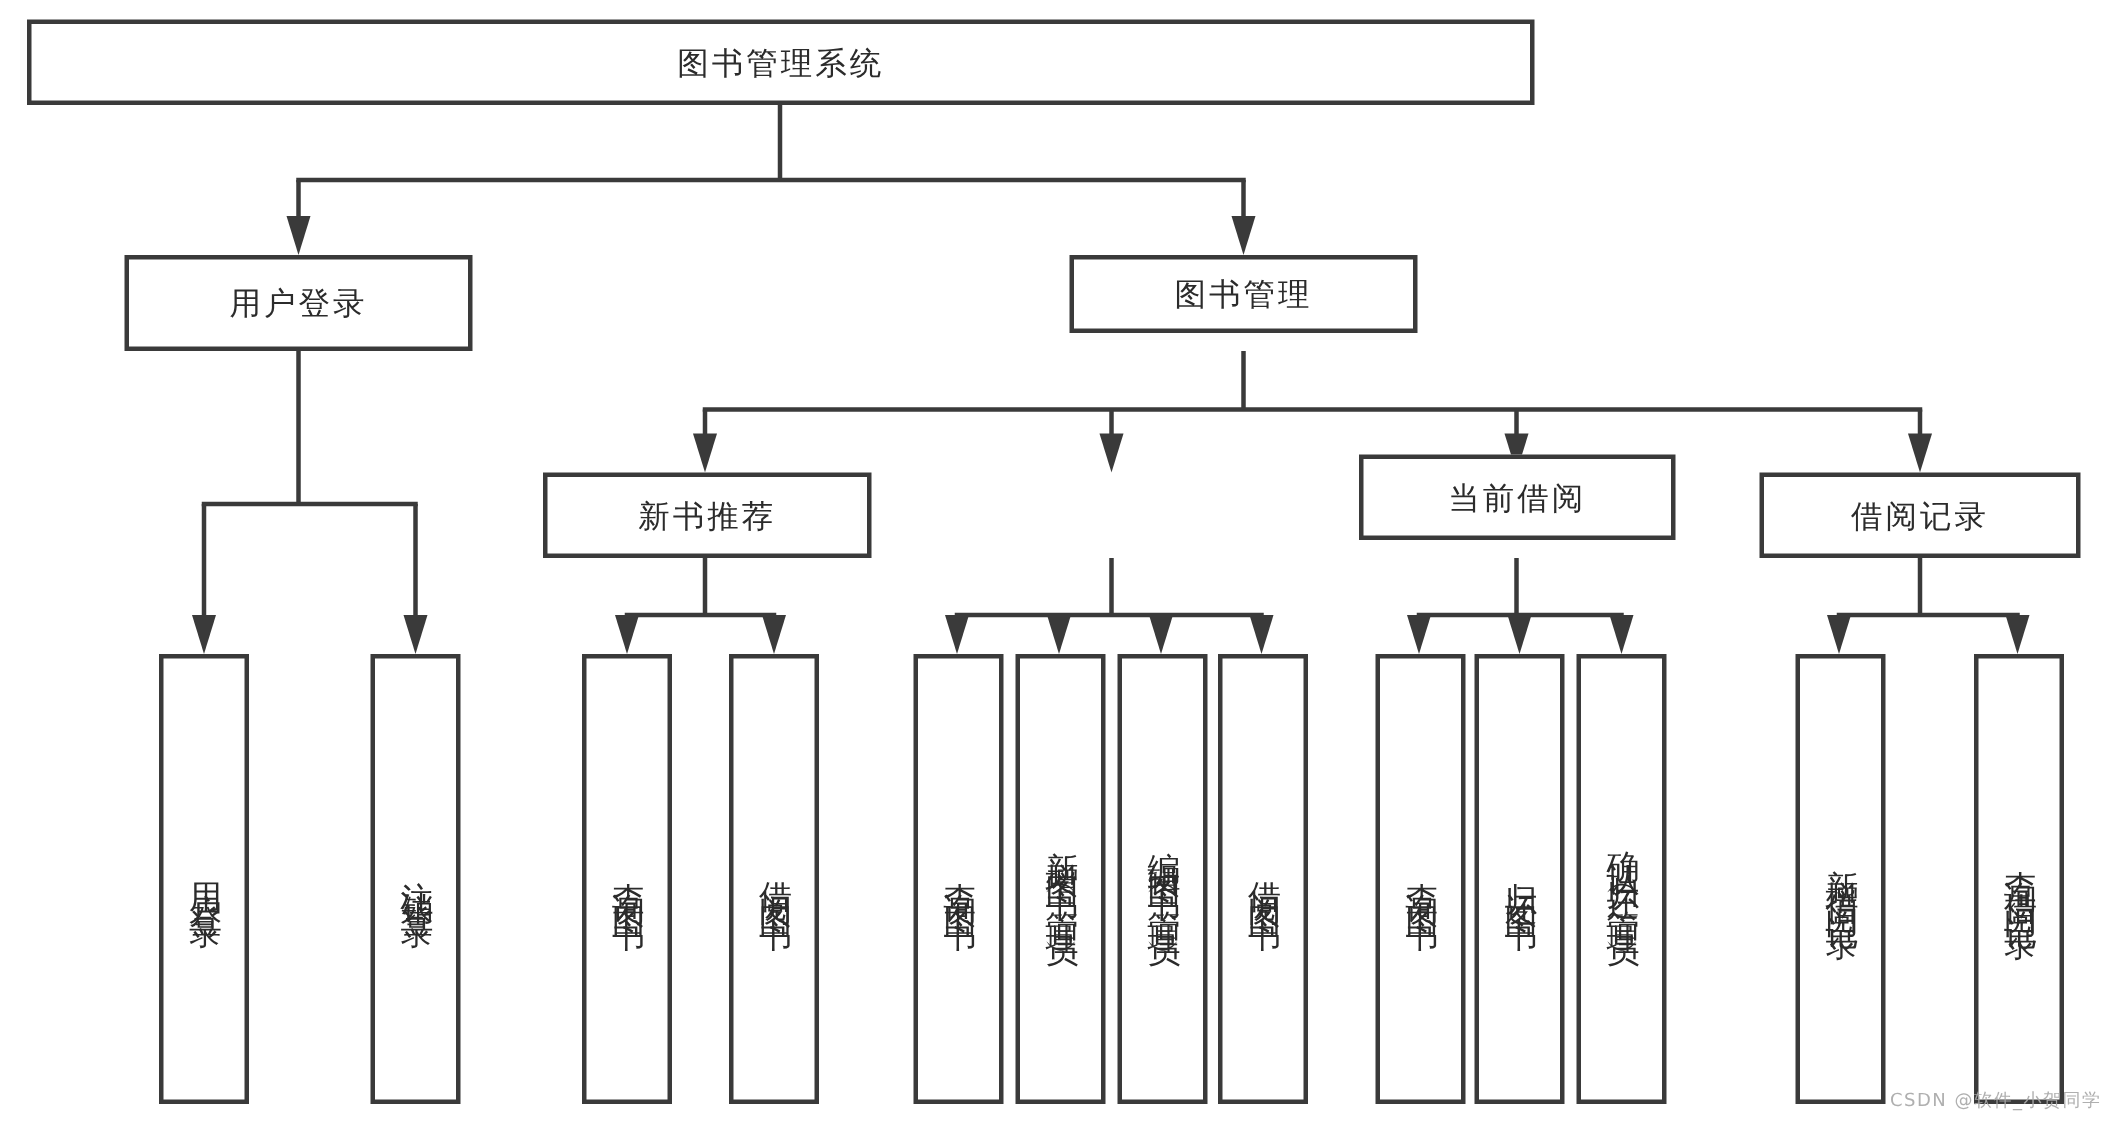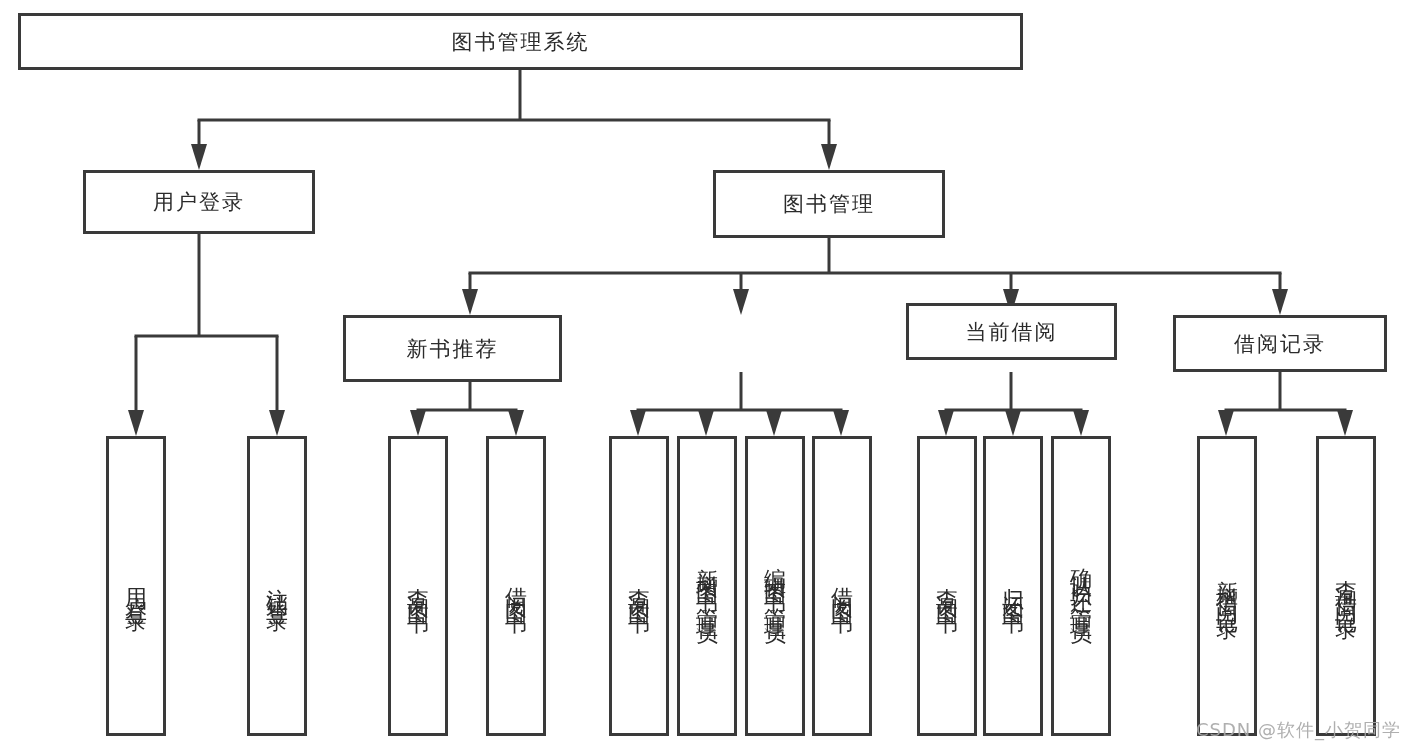--- a/index.html
+++ b/index.html
@@ -15,34 +15,34 @@
     text-align:center;
   }
   .h-node { font-size:21px; letter-spacing:2px; }
   .v-node {
     writing-mode:vertical-rl; text-orientation:mixed;
     font-size:22px; letter-spacing:8px; line-height:1;
   }
   
   .n-root   { left:18px;   top:13px;  width:1005px; height:57px; }
   .n-login  { left:83px;   top:170px; width:232px;  height:64px; }
-  .n-mgmt   { left:713px;  top:170px; width:232px;  height:68px; }
-  .n-rec    { left:343px;  top:315px; width:219px;  height:67px; }
+  .n-mgmt   { left:713px;  top:170px; width:232px;  height:52px; }
+  .n-rec    { left:362px;  top:315px; width:219px;  height:57px; }
   .n-borrow { left:633px;  top:315px; width:217px;  height:57px; }
   .n-cur    { left:906px;  top:303px; width:211px;  height:57px; }
   .n-recd   { left:1173px; top:315px; width:214px;  height:57px; }
   .leaf { top:436px; width:60px; height:300px; }
   .l-a1 { left:106px; }  .l-a2 { left:247px; }
   .l-b1 { left:388px; }  .l-b2 { left:486px; }
   .l-c1 { left:609px; }  .l-c2 { left:677px; }  .l-c3 { left:745px; }  .l-c4 { left:812px; }
   .l-d1 { left:917px; }  .l-d2 { left:983px; }  .l-d3 { left:1051px; }
   .l-e1 { left:1197px; } .l-e2 { left:1316px; }
   .watermark {
     position:absolute; right:4px; bottom:5px;
-    font-size:18px; color:rgba(168,168,168,0.92); letter-spacing:1px;
+    font-size:12px; color:rgba(168,168,168,0.92); letter-spacing:1px;
     white-space:nowrap;
   }
 </style>
 </head>
 <body>
 
 <div class="canvas">
 
   <svg class="connectors" width="1405" height="747" viewBox="0 0 1405 747" xmlns="http://www.w3.org/2000/svg">
     <g stroke="#3a3a3a" stroke-width="3" fill="none">

